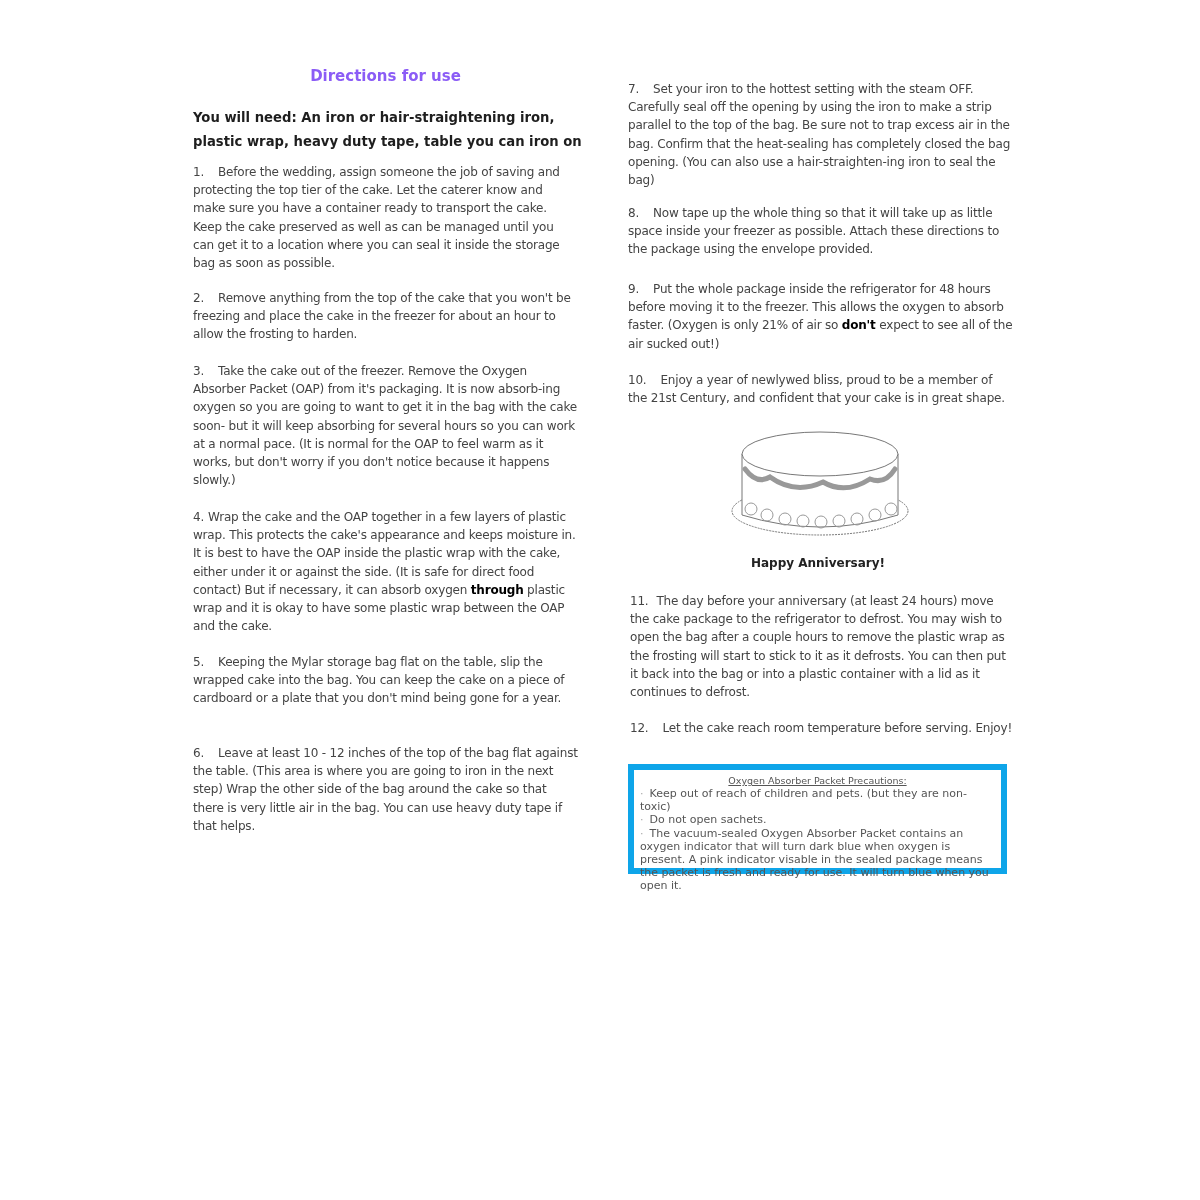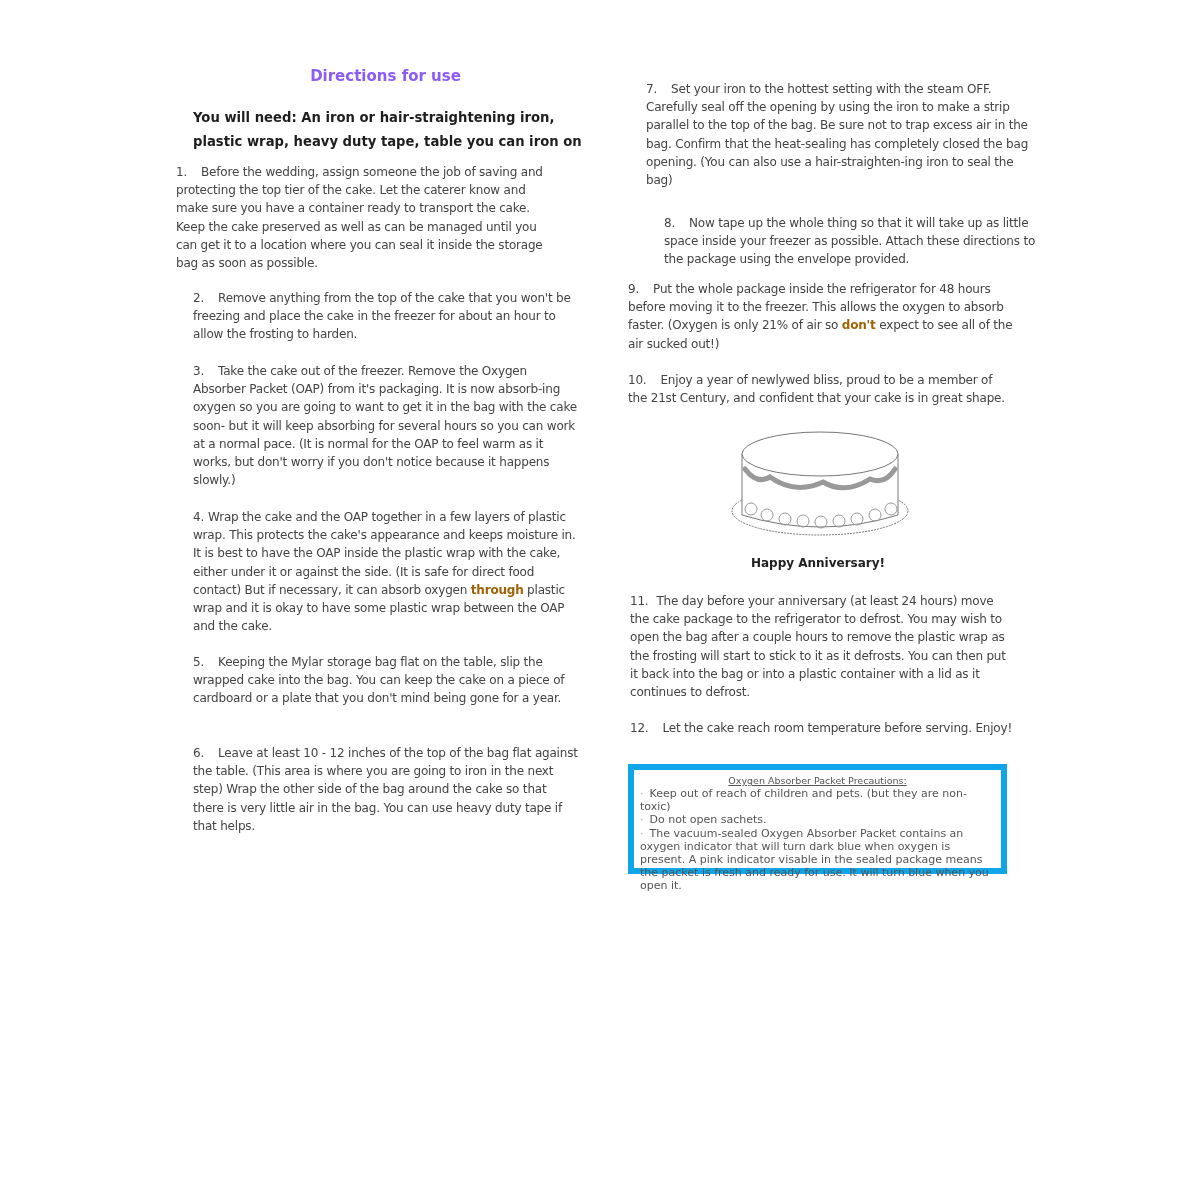--- a/index.html
+++ b/index.html
@@ -4,59 +4,59 @@
 <style>
   html, body { margin: 0; padding: 0; background: #ffffff; }
   body { width: 1200px; height: 1200px; position: relative; overflow: hidden;
          font-family: "DejaVu Sans", sans-serif; color: #3a3a3a; }
   .doc-title { position: absolute; top: 67px; left: 193px; width: 385px; text-align: center;
                font-size: 15px; font-weight: bold; color: #8b5cf6; }
   .needs { position: absolute; top: 106px; left: 193px; width: 390px;
            font-size: 13.2px; font-weight: bold; color: #1e1e1e; line-height: 24px; }
   .step { position: absolute; font-size: 12px; line-height: 18.2px; color: #444; letter-spacing: -0.2px; }
   .step .num { margin-right: 14px; }
-  .step b { color: #a16207; }
+  .step b { color: #000000; }
   .cake { position: absolute; left: 725px; top: 427px; width: 190px; height: 112px; }
   .anniv { position: absolute; top: 556px; left: 628px; width: 380px; text-align: center;
            font-size: 12px; font-weight: bold; color: #222; }
   .box { position: absolute; left: 628px; top: 764px; width: 379px; height: 110px;
          border: 6px solid #0ea5e9; box-sizing: border-box; padding: 4px 6px; }
   .box-title { text-align: center; font-size: 9.5px; color: #555; text-decoration: underline; line-height: 13px; }
   .box-item { font-size: 11px; color: #555; line-height: 13.2px; }
   .box-item .bullet { color: #aaa; margin-right: 6px; }
 </style>
 </head>
 <body>
 
 <div class="doc-title">Directions for use</div>
 <div class="needs">You will need: An iron or hair-straightening iron, plastic wrap, heavy duty tape,  table you can iron on</div>
 
-<div class="step" style="left:176px; top:163px; width:385px;">
+<div class="step" style="left:193px; top:163px; width:385px;">
   <span class="num">1.</span><span>Before the wedding, assign someone the job of saving and protecting the top tier of the cake. Let the caterer know and make sure you have a container ready to transport the cake. Keep the cake preserved as well as can be managed until you can get it to a location where you can seal it inside the storage bag as soon as possible.</span>
 </div>
 <div class="step" style="left:193px; top:289px; width:385px;">
   <span class="num">2.</span><span>Remove anything from the top of the cake that you won't be freezing and place the cake in the freezer for about an hour to allow the frosting to harden.</span>
 </div>
 <div class="step" style="left:193px; top:362px; width:385px;">
   <span class="num">3.</span><span>Take the cake out of the freezer.  Remove the Oxygen Absorber Packet (OAP) from it's packaging. It is now absorb-ing oxygen so you are going to want to get it in the bag with the cake soon- but it will keep absorbing for several hours so you can work at a normal pace.  (It is normal for the OAP to feel warm as it works, but don't worry if you don't notice because it happens slowly.)</span>
 </div>
 <div class="step" style="left:193px; top:508px; width:385px;">
   <span class="num" style="margin-right:4px">4.</span><span>Wrap the cake and the OAP together in a few layers of plastic wrap. This protects the cake's appearance and keeps moisture in.  It is best to have the OAP inside the plastic wrap with the cake, either under it or against the side.  (It is safe for direct food contact) But if necessary, it can absorb oxygen </span><b>through</b><span> plastic wrap and it is okay to have some plastic wrap between the OAP and the cake.</span>
 </div>
 <div class="step" style="left:193px; top:653px; width:385px;">
   <span class="num">5.</span><span>Keeping the Mylar storage bag flat on the table, slip the wrapped cake into the bag.  You can keep the cake on a piece of cardboard or a plate that you don't mind being gone for a year.</span>
 </div>
 <div class="step" style="left:193px; top:744px; width:385px;">
   <span class="num">6.</span><span>Leave at least 10 - 12 inches of the top of the bag flat against the table.  (This area is where you are going to iron in the next step) Wrap the other side of the bag around the cake so that there is very little air in the bag. You can use heavy duty tape if that helps.</span>
 </div>
 
-<div class="step" style="left:628px; top:80px; width:385px;margin-left:18px;">
+<div class="step" style="left:628px; top:80px; width:385px;">
   <span class="num">7.</span><span>Set your iron to the hottest setting with the steam OFF. Carefully seal off the opening by using the iron to make a strip parallel to the top of the bag.  Be sure not to trap excess air in the bag. Confirm that the heat-sealing has completely closed the bag opening.  (You can also use a hair-straighten-ing iron to seal the bag)</span>
 </div>
-<div class="step" style="left:628px; top:214px; width:385px;margin-left:36px;">
+<div class="step" style="left:628px; top:204px; width:385px;">
   <span class="num">8.</span><span>Now tape up the whole thing so that it will take up as little space inside your freezer as possible. Attach these directions to the package using the envelope provided.</span>
 </div>
 <div class="step" style="left:628px; top:280px; width:385px;">
   <span class="num">9.</span><span>Put the whole package inside the refrigerator for 48 hours before moving it to the freezer.  This allows the oxygen to absorb faster.  (Oxygen is only 21% of air so </span><b>don't</b><span> expect to see all of the air sucked out!)</span>
 </div>
 <div class="step" style="left:628px; top:371px; width:385px;">
   <span class="num">10.</span><span>Enjoy a year of newlywed bliss, proud to be a member of the 21st Century, and confident that your cake is in great shape.</span>
 </div>
 
 <svg class="cake" viewBox="0 0 190 112">

